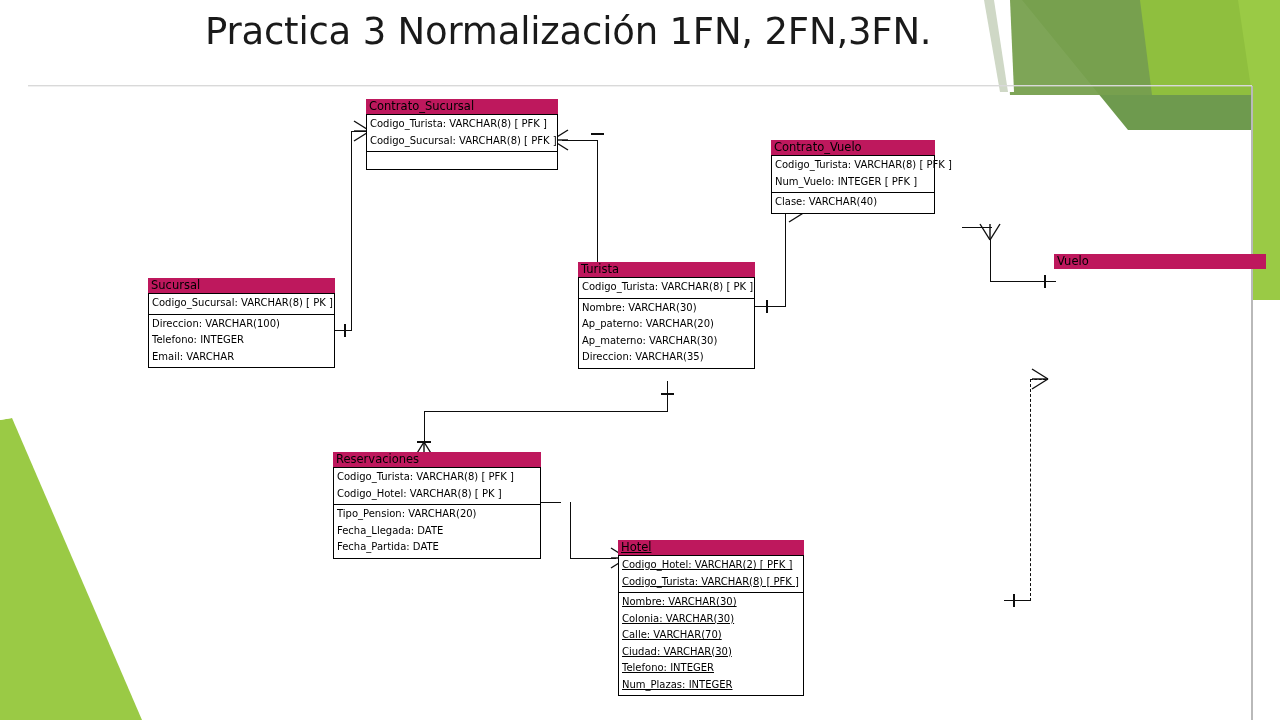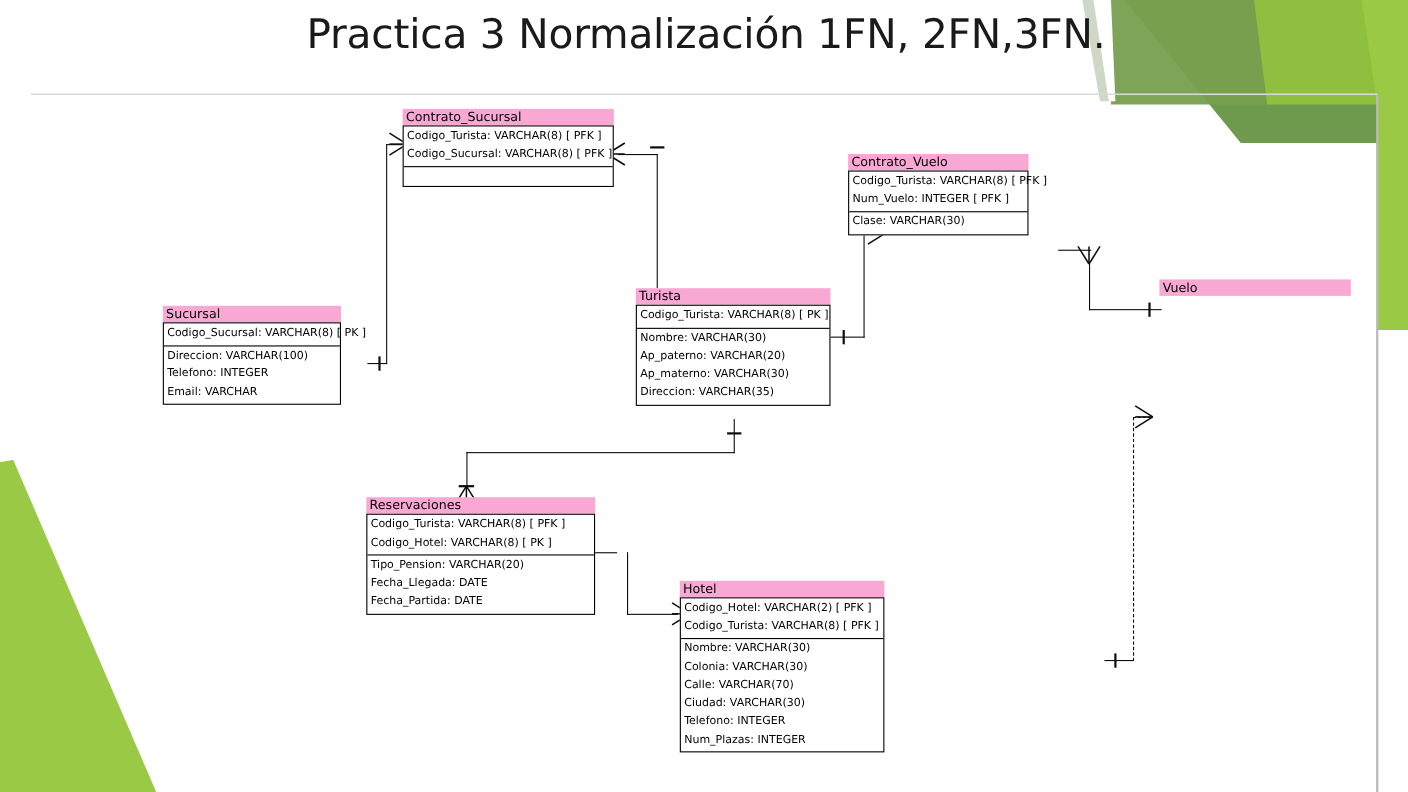--- a/index.html
+++ b/index.html
@@ -9,27 +9,27 @@
     font-family:"DejaVu Sans","Liberation Sans",sans-serif;
     position:relative;
   }
   #deco{position:absolute;left:0;top:0;width:1280px;height:720px;pointer-events:none;}
   #canvas{position:absolute;left:0;top:0;width:1280px;height:720px;}
 
   .slide-title{
     position:absolute;left:205px;top:8px;width:800px;
     font-size:37px;line-height:48px;color:#1a1a1a;
     font-family:"DejaVu Sans","Liberation Sans",sans-serif;
-    letter-spacing:-0.2px;white-space:nowrap;text-align:right;
+    letter-spacing:-0.2px;white-space:nowrap;
   }
 
   
   .entity{position:absolute;}
   .ent-title{
-    background:#f9a8d4;
+    background:#be185d;
     font-size:11.5px;line-height:15px;
     color:#000;padding:0 2px 0 3px;
     box-sizing:border-box;height:15px;
     white-space:nowrap;overflow:hidden;
   }
   .ent-body{
     border:1.4px solid #000;background:#fff;box-sizing:border-box;
   }
   .ent-sec{padding:1px 3px 2px 3px;}
   .ent-sec + .ent-sec{border-top:1.4px solid #000;}
@@ -157,30 +157,30 @@
   </div>
 
   <div class="entity" style="left:771px;top:140px;width:164px;">
     <div class="ent-title">Contrato_Vuelo</div>
     <div class="ent-body">
       <div class="ent-sec">
         <div class="attr">Codigo_Turista: VARCHAR(8)  [ PFK ]</div>
         <div class="attr">Num_Vuelo: INTEGER  [ PFK ]</div>
       </div>
       <div class="ent-sec">
-        <div class="attr">Clase: VARCHAR(30)</div>
-      </div>
-    </div>
-  </div>
-
-  <div class="entity" style="left:1054px;top:254px;width:174px;">
+        <div class="attr">Clase: VARCHAR(40)</div>
+      </div>
+    </div>
+  </div>
+
+  <div class="entity" style="left:1054px;top:254px;width:212px;">
     <div class="ent-title">Vuelo</div>
   </div>
 
-  <div class="entity" style="left:148px;top:278px;width:162px;">
+  <div class="entity" style="left:148px;top:278px;width:187px;">
     <div class="ent-title">Sucursal</div>
     <div class="ent-body">
       <div class="ent-sec">
         <div class="attr">Codigo_Sucursal: VARCHAR(8)  [ PK ]</div>
       </div>
       <div class="ent-sec">
         <div class="attr">Direccion: VARCHAR(100)</div>
         <div class="attr">Telefono: INTEGER</div>
         <div class="attr">Email: VARCHAR</div>
       </div>
@@ -210,21 +210,21 @@
         <div class="attr">Codigo_Hotel: VARCHAR(8)  [ PK ]</div>
       </div>
       <div class="ent-sec">
         <div class="attr">Tipo_Pension: VARCHAR(20)</div>
         <div class="attr">Fecha_Llegada: DATE</div>
         <div class="attr">Fecha_Partida: DATE</div>
       </div>
     </div>
   </div>
 
-  <div class="entity" style="left:618px;top:528px;width:186px;">
+  <div class="entity" style="left:618px;top:540px;width:186px;text-decoration:underline;">
     <div class="ent-title">Hotel</div>
     <div class="ent-body">
       <div class="ent-sec">
         <div class="attr">Codigo_Hotel: VARCHAR(2)  [ PFK ]</div>
         <div class="attr">Codigo_Turista: VARCHAR(8)  [ PFK ]</div>
       </div>
       <div class="ent-sec">
         <div class="attr">Nombre: VARCHAR(30)</div>
         <div class="attr">Colonia: VARCHAR(30)</div>
         <div class="attr">Calle: VARCHAR(70)</div>

